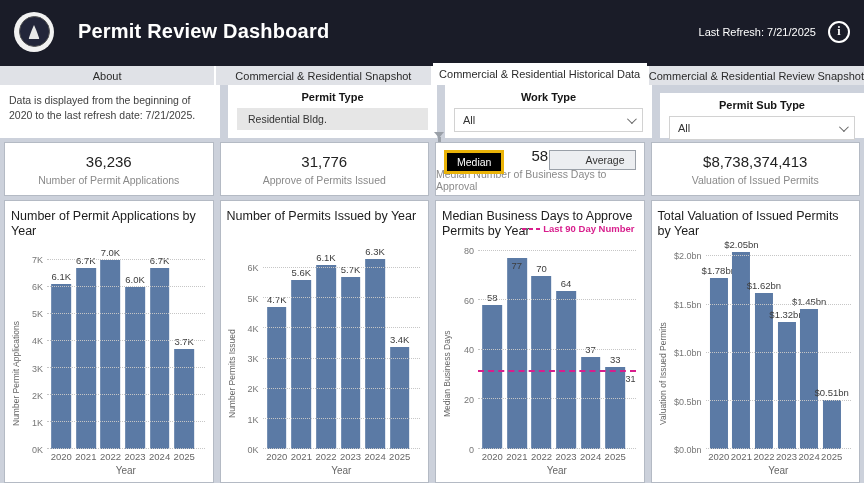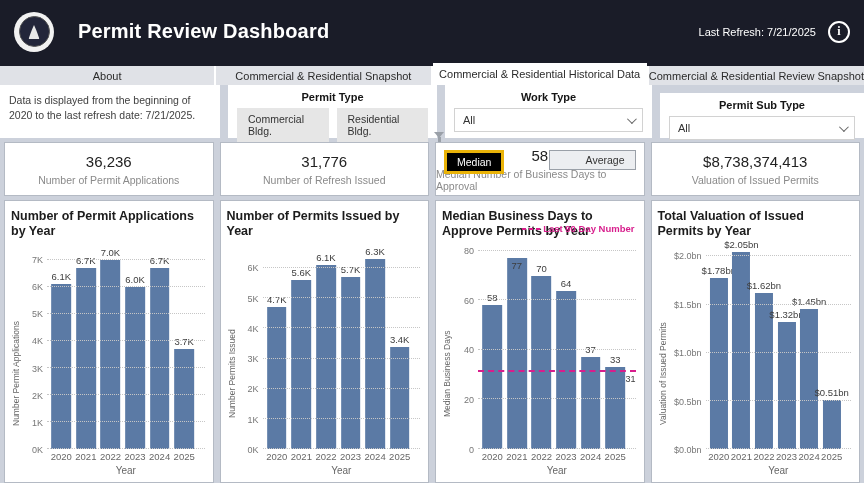--- a/index.html
+++ b/index.html
@@ -54,21 +54,21 @@
   .kpi-value { font-size:15px; color:#222; font-weight:500; }
   .kpi-label { font-size:10.5px; color:#8a8a8a; margin-top:4px; }
   .toggle-btn { position:absolute; top:7px; font-size:10.5px; padding:3px 10px; cursor:pointer; font-family:inherit; }
   .toggle-active { left:8px; background:#000; color:#fff; border:3px solid #eab308; }
   .toggle-inactive { right:8px; background:#eceef1; color:#333; border:1px solid #9aa0a8;padding-left:36px; }
 
   
   .charts-row { display:flex; gap:6px; padding:0 4px; margin-top:4px; height:283px; }
   .chart-card { flex:1; background:#fff; border:1px solid #b4bac4; display:flex; flex-direction:column;
     padding:8px 8px 4px 6px; position:relative; min-width:0; }
-  .chart-title { font-size:12.5px; font-weight:bold; color:#1c1c1c; line-height:1.2; height:32px; flex:0 0 auto; }
+  .chart-title { font-size:12.5px; font-weight:normal; color:#1c1c1c; line-height:1.2; height:32px; flex:0 0 auto; }
   .legend { position:absolute; top:22px; right:9px; display:flex; align-items:center; gap:3px;
     font-size:9.5px; font-weight:bold; color:#d81d8c; }
   .legend .dash { width:4px; height:2px; background:#d81d8c; display:inline-block; }
   .chart-body { flex:1; display:flex; min-height:0; }
   .ylabel { writing-mode:vertical-rl; transform:rotate(180deg); font-size:8.5px; color:#666;
     text-align:center; flex:0 0 12px; padding-bottom:28px; }
   .yaxis { position:relative; flex:0 0 24px; margin-bottom:28px; }
   .yaxis.wide { flex:0 0 36px; }
   .ytick { position:absolute; right:4px; transform:translateY(50%); font-size:9px; color:#767676; white-space:nowrap; }
   .plot-col { flex:1; display:flex; flex-direction:column; min-width:0; }
@@ -108,21 +108,20 @@
   <div class="tab">Commercial &amp; Residential Review Snapshot</div>
 </div>
 
 <div class="filter-row">
   <div class="fgroup note-g">
     <div class="note-text">Data is displayed from the beginning of 2020 to the last refresh date: 7/21/2025.</div>
   </div>
   <div class="fgroup permit-g">
     <div class="flabel">Permit Type</div>
     <div class="chip-row">
-      <button class="chip">Commercial Bldg.</button>
       <button class="chip">Residential Bldg.</button>
     </div>
     <div class="funnel"></div>
   </div>
   <div class="fgroup work-g">
     <div class="flabel">Work Type</div>
     <div class="dropdown">
       <span>All</span>
       <span class="chev"></span>
     </div>
@@ -136,21 +135,21 @@
   </div>
 </div>
 
 <div class="kpi-row">
   <div class="kpi-card">
     <div class="kpi-value">36,236</div>
     <div class="kpi-label">Number of Permit Applications</div>
   </div>
   <div class="kpi-card">
     <div class="kpi-value">31,776</div>
-    <div class="kpi-label">Number of Refresh Issued</div>
+    <div class="kpi-label">Approve of Permits Issued</div>
   </div>
   <div class="kpi-card">
     <button class="toggle-btn toggle-active">Median</button>
     <button class="toggle-btn toggle-inactive">Average</button>
     <div class="kpi-value">58</div>
     <div class="kpi-label">Median Number of Business Days to Approval</div>
   </div>
   <div class="kpi-card">
     <div class="kpi-value">$8,738,374,413</div>
     <div class="kpi-label">Valuation of Issued Permits</div>

